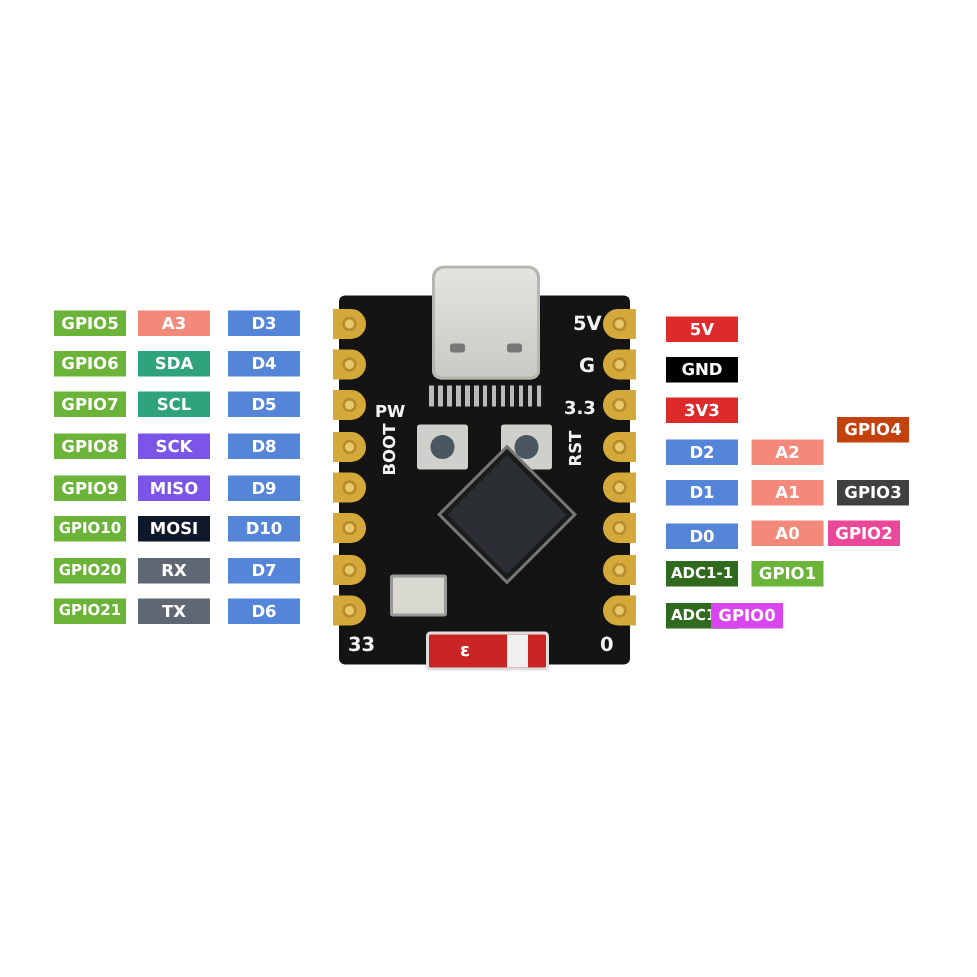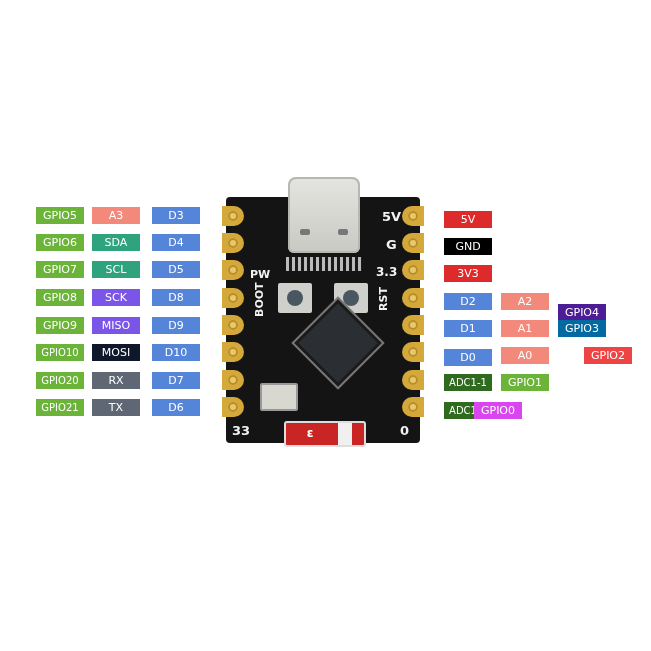--- a/index.html
+++ b/index.html
@@ -1,19 +1,19 @@
 <!DOCTYPE html>
 <html><head>
 <meta charset="utf-8">
 <style>
   html, body { margin:0; padding:0; background:#ffffff; }
   body { width:651px; height:651px; position:relative; overflow:hidden; font-family:"DejaVu Sans", "Liberation Sans", sans-serif; }
   .lbl {
     position:absolute; width:48px; height:17px; line-height:17px;
-    color:#ffffff; font-weight:normal; font-size:11px; text-align:center;
+    color:#ffffff; font-weight:bold; font-size:11px; text-align:center;
     letter-spacing:0px; white-space:nowrap; overflow:hidden;
   }
   .board {
     position:absolute; left:226px; top:197px; width:194px; height:246px;
     background:#141414; border-radius:4px;
   }
   .pad {
     position:absolute; width:22px; height:20px; background:#d4a93a;
     border-radius:10px;
   }
@@ -126,28 +126,28 @@
   <div class="lbl" style="left:152px;top:399px;background:#5585d8">D6</div>
 </div>
 
 <div>
   <div class="lbl" style="left:444px;top:211px;background:#dd2a2a">5V</div>
   <div class="lbl" style="left:444px;top:238px;background:#000000">GND</div>
   <div class="lbl" style="left:444px;top:265px;background:#dd2a2a">3V3</div>
 
   <div class="lbl" style="left:444px;top:293px;background:#5585d8">D2</div>
   <div class="lbl" style="left:501px;top:293px;background:#f2897a">A2</div>
-  <div class="lbl" style="left:558px;top:304px;background:#4c1d95">GPIO4</div>
+  <div class="lbl" style="left:558px;top:278px;background:#c2410c">GPIO4</div>
 
   <div class="lbl" style="left:444px;top:320px;background:#5585d8">D1</div>
   <div class="lbl" style="left:501px;top:320px;background:#f2897a">A1</div>
-  <div class="lbl" style="left:558px;top:320px;background:#0369a1">GPIO3</div>
+  <div class="lbl" style="left:558px;top:320px;background:#404040">GPIO3</div>
 
   <div class="lbl" style="left:444px;top:349px;background:#5585d8">D0</div>
   <div class="lbl" style="left:501px;top:347px;background:#f2897a">A0</div>
-  <div class="lbl" style="left:584px;top:347px;background:#ef4444">GPIO2</div>
+  <div class="lbl" style="left:552px;top:347px;background:#ec4899">GPIO2</div>
 
   <div class="lbl" style="left:444px;top:374px;background:#2f6a1e;font-size:10px">ADC1-1</div>
   <div class="lbl" style="left:501px;top:374px;background:#6bb339">GPIO1</div>
 
   <div class="lbl" style="left:444px;top:402px;background:#2f6a1e;font-size:10px">ADC1-0</div>
   <div class="lbl" style="left:474px;top:402px;background:#d946ef">GPIO0</div>
 </div>
 
 </body></html>

